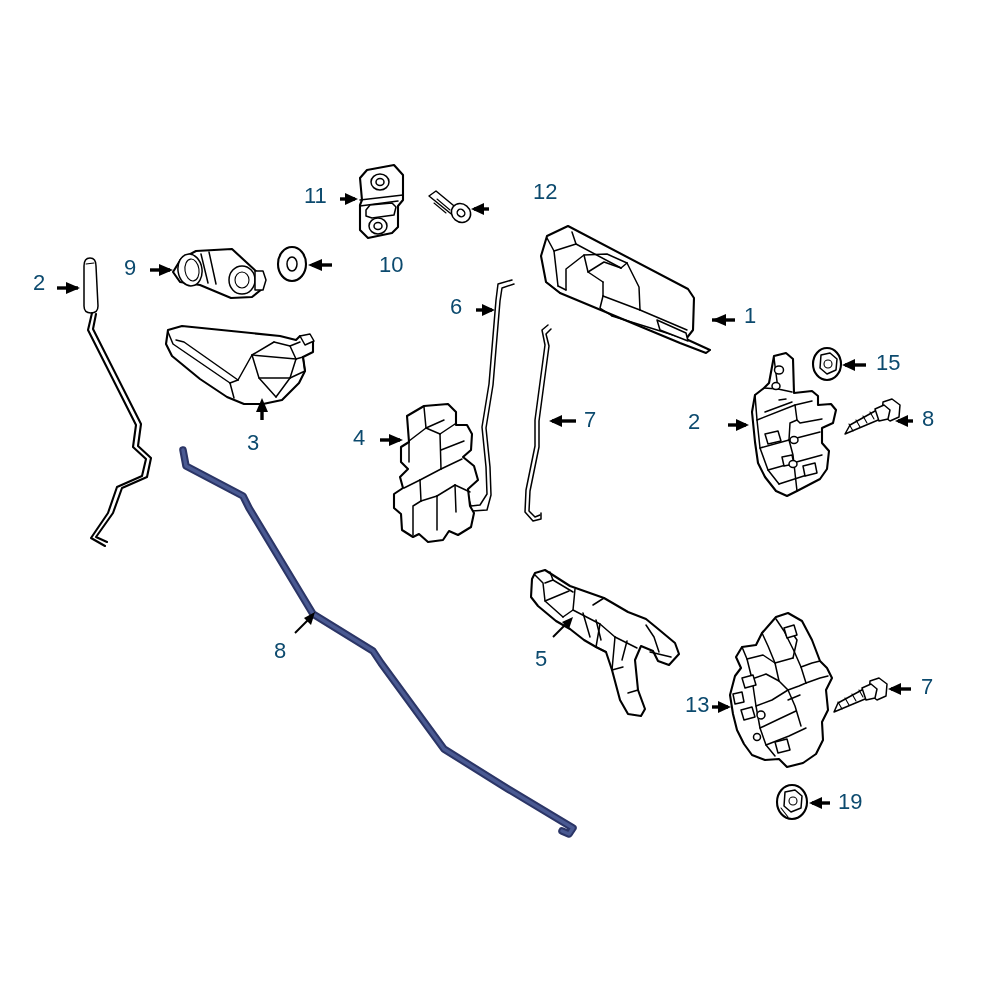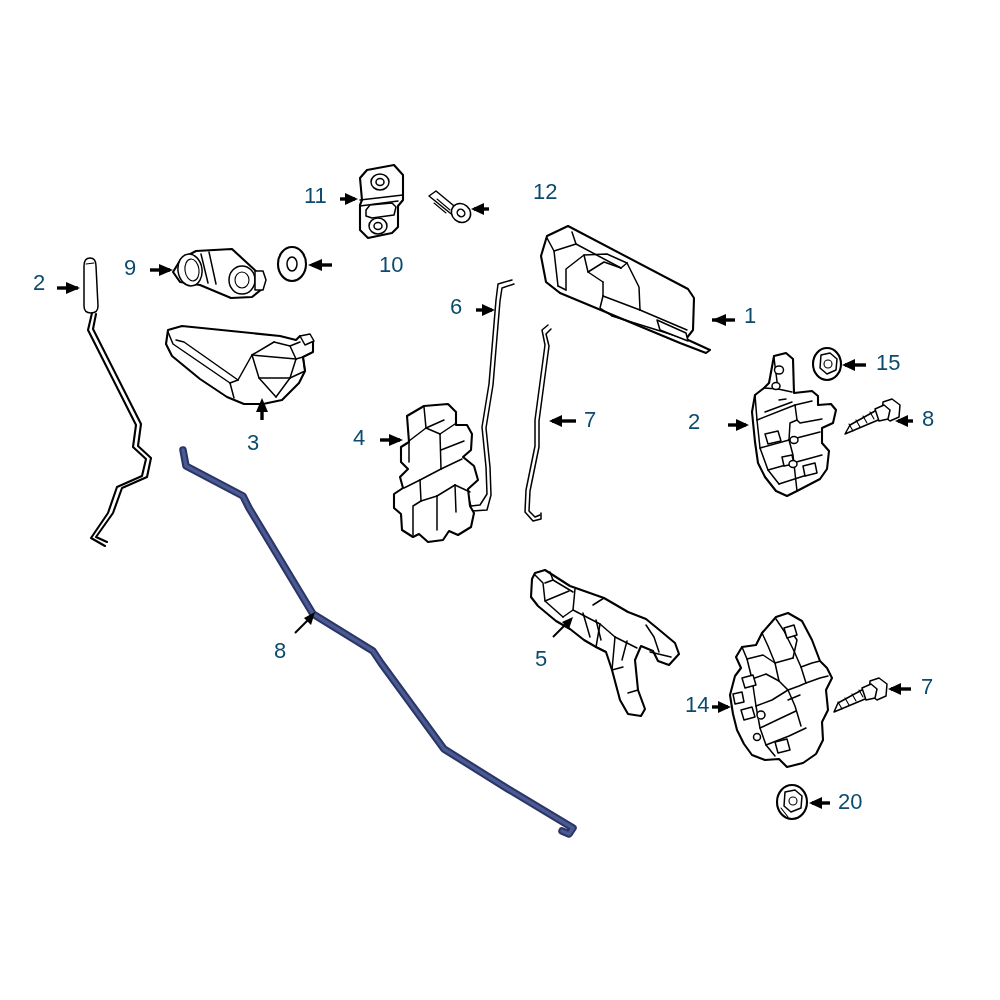--- a/index.html
+++ b/index.html
@@ -427,17 +427,17 @@
   <div class="callout-label" style="left:450px; top:296px;">6</div>
   <div class="callout-label" style="left:584px; top:409px;">7</div>
   <div class="callout-label" style="left:274px; top:640px;">8</div>
   <div class="callout-label" style="left:124px; top:257px;">9</div>
   <div class="callout-label" style="left:341px; top:254px;margin-left:38px;">10</div>
   <div class="callout-label" style="left:304px; top:185px;">11</div>
   <div class="callout-label" style="left:497px; top:181px;margin-left:36px;">12</div>
   <div class="callout-label" style="left:688px; top:411px;">2</div>
   <div class="callout-label" style="left:922px; top:408px;">8</div>
   <div class="callout-label" style="left:876px; top:352px;">15</div>
-  <div class="callout-label" style="left:685px; top:694px;">14</div>
+  <div class="callout-label" style="left:685px; top:694px;">13</div>
   <div class="callout-label" style="left:921px; top:676px;">7</div>
-  <div class="callout-label" style="left:838px; top:791px;">20</div>
+  <div class="callout-label" style="left:838px; top:791px;">19</div>
 
 </div>
 
 </body></html>

